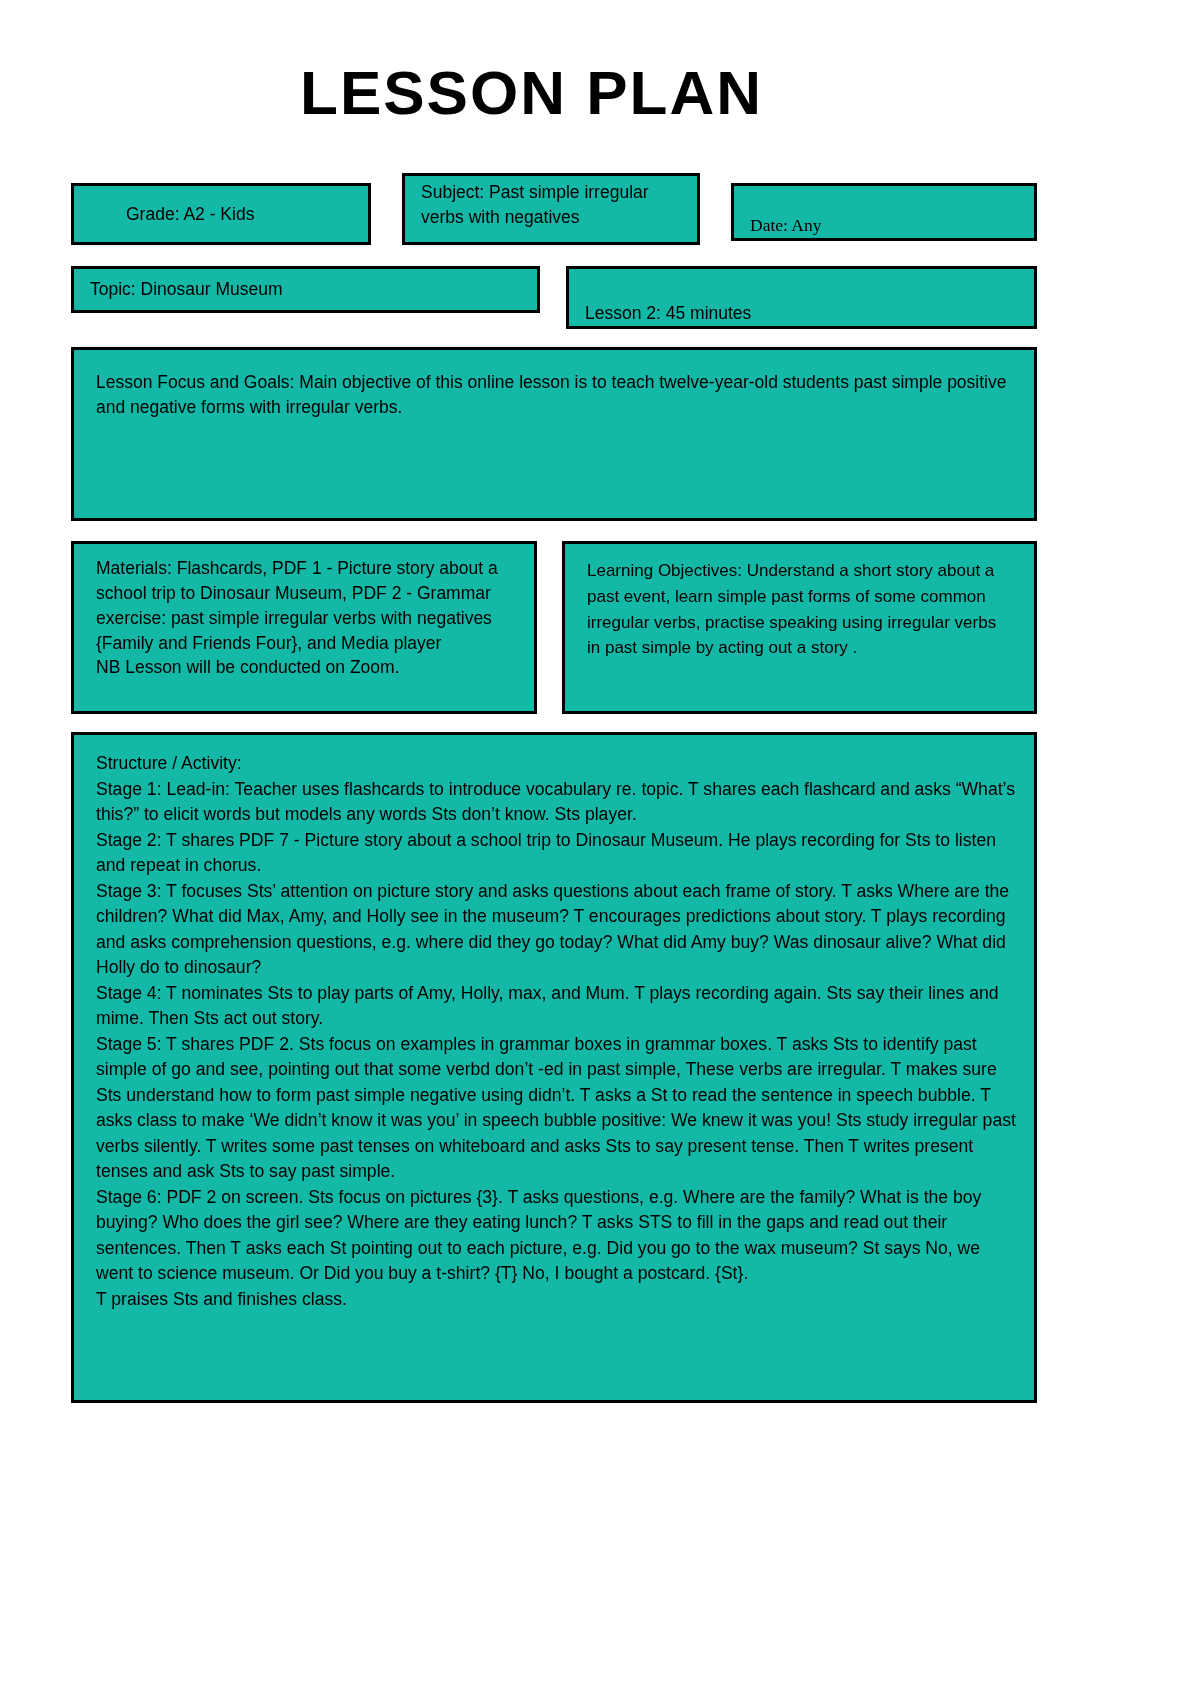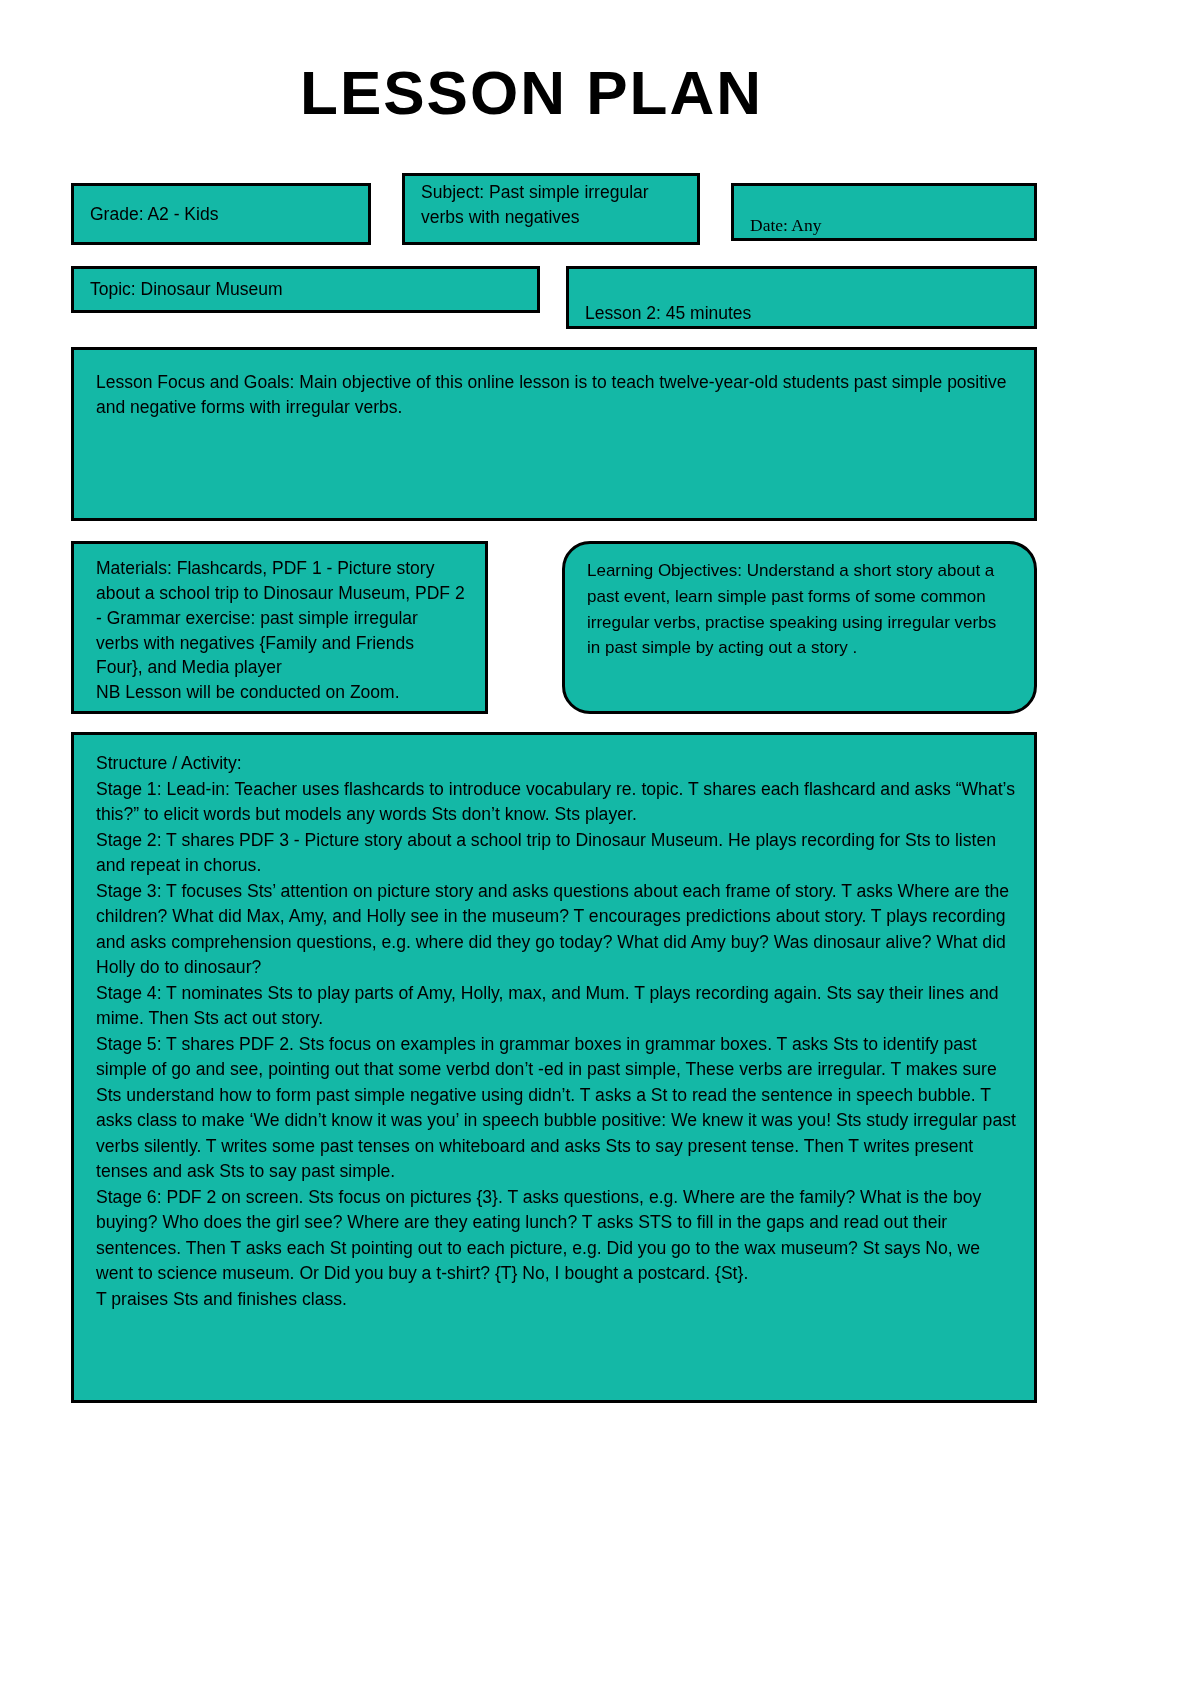--- a/index.html
+++ b/index.html
@@ -40,33 +40,33 @@
     background: #14b8a6;
     box-sizing: border-box;
     overflow: hidden;
     font-size: 17.5px;
     line-height: 1.42;
   }
   .box .pad {
     padding: 0 16px;
   }
   
-  #grade-box  { left: 71px;  top: 183px; width: 300px; height: 62px; display: flex; align-items: center; }
+  #grade-box  { left: 71px;  top: 183px; width: 300px; height: 62px; display: flex; align-items: center; padding-left: 36px; }
   #subject-box{ left: 402px; top: 173px; width: 298px; height: 72px; }
   #date-box   { left: 731px; top: 183px; width: 306px; height: 58px; display: flex; align-items: flex-end; font-family: Liberation Serif, serif; }
   
   #topic-box  { left: 71px;  top: 266px; width: 469px; height: 47px; display: flex; align-items: center; }
   #lesson-box { left: 566px; top: 266px; width: 471px; height: 63px; display: flex; align-items: flex-end; }
   
   #focus-box  { left: 71px;  top: 347px; width: 966px; height: 174px; }
   #focus-box .pad { padding: 20px 22px 0 22px; }
   
-  #materials-box  { left: 71px;  top: 541px; width: 417px; height: 173px; }
+  #materials-box  { left: 71px;  top: 541px; width: 466px; height: 173px; }
   #materials-box .pad { padding: 12px 20px 0 22px; }
-  #objectives-box { left: 562px; top: 541px; width: 475px; height: 173px; border-radius: 28px; }
+  #objectives-box { left: 562px; top: 541px; width: 475px; height: 173px; }
   #objectives-box .pad { padding: 14px 20px 0 22px; }
   #objectives-box .body { font-size: 17px; line-height: 1.52; }
   
   #structure-box { left: 71px; top: 732px; width: 966px; height: 671px; }
   #structure-box .pad { padding: 16px 12px 0 22px; }
   #structure-box .body { font-size: 17.6px; line-height: 1.45; }
   .line { margin: 0; }
   .subject-text { font-size: 17.5px; line-height: 1.42; padding: 4px 16px 0 16px; }
 </style>
 </head>
@@ -108,21 +108,21 @@
   </div>
 
   <div class="box" id="objectives-box">
     <div class="pad body">Learning Objectives: Understand a short story about a past event, learn simple past forms of some common irregular verbs, practise speaking using irregular verbs in past simple by acting out a story .</div>
   </div>
 
   <div class="box" id="structure-box">
     <div class="pad body">
       <p class="line">Structure / Activity:</p>
       <p class="line">Stage 1: Lead-in: Teacher uses flashcards to introduce vocabulary re. topic. T shares each flashcard and asks “What’s this?” to elicit words but models any words Sts don’t know. Sts player.</p>
-      <p class="line">Stage 2:  T shares PDF 3 - Picture story about a school trip to Dinosaur Museum. He plays recording for Sts to listen and repeat in chorus.</p>
+      <p class="line">Stage 2:  T shares PDF 7 - Picture story about a school trip to Dinosaur Museum. He plays recording for Sts to listen and repeat in chorus.</p>
       <p class="line">Stage 3: T focuses Sts’ attention on picture story and asks questions about each frame of story. T asks Where are the children? What did Max, Amy, and Holly see in the museum? T encourages predictions about story. T plays recording and asks comprehension questions, e.g. where did they go today? What did Amy buy?  Was dinosaur alive? What did Holly do to dinosaur?</p>
       <p class="line">Stage 4: T nominates Sts to play parts of Amy, Holly, max, and Mum. T plays recording again. Sts say their lines and mime. Then Sts act out story.</p>
       <p class="line">Stage 5: T shares PDF 2. Sts  focus on examples in grammar boxes in  grammar boxes. T asks Sts to identify past simple of go and see, pointing out that some verbd don’t -ed in past simple, These verbs are irregular. T makes sure Sts understand how to form past simple negative using didn’t. T asks a St to read the sentence in speech bubble. T asks class to make ‘We didn’t  know it was you’ in speech bubble positive: We knew  it was you! Sts study irregular past verbs silently. T writes some past tenses on whiteboard and asks Sts to say present tense. Then T writes present tenses and ask Sts to say past simple.</p>
       <p class="line">Stage 6: PDF 2 on screen. Sts focus on pictures {3}. T asks questions, e.g. Where are the family? What is the boy buying? Who does the girl see? Where are they eating lunch? T asks STS to fill in the gaps and read out their sentences. Then T asks each St pointing out to each picture, e.g. Did you go to the wax museum? St says No, we went to science museum. Or Did you buy a t-shirt? {T} No, I bought a postcard. {St}.</p>
       <p class="line">T praises Sts and finishes class.</p>
     </div>
   </div>
 
 </div>
 

